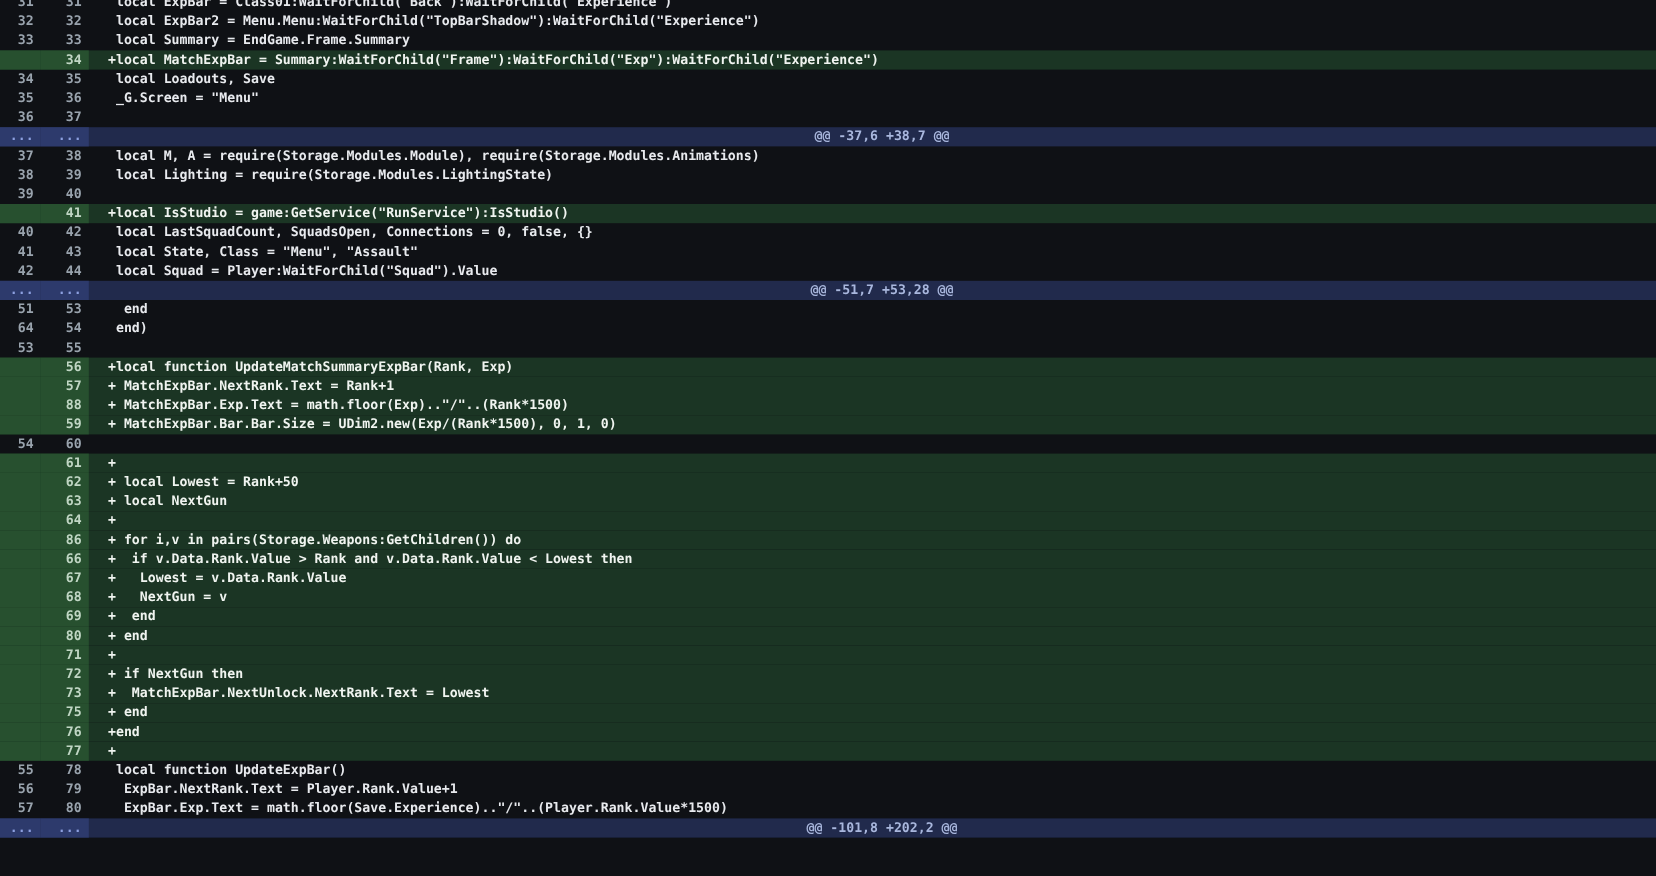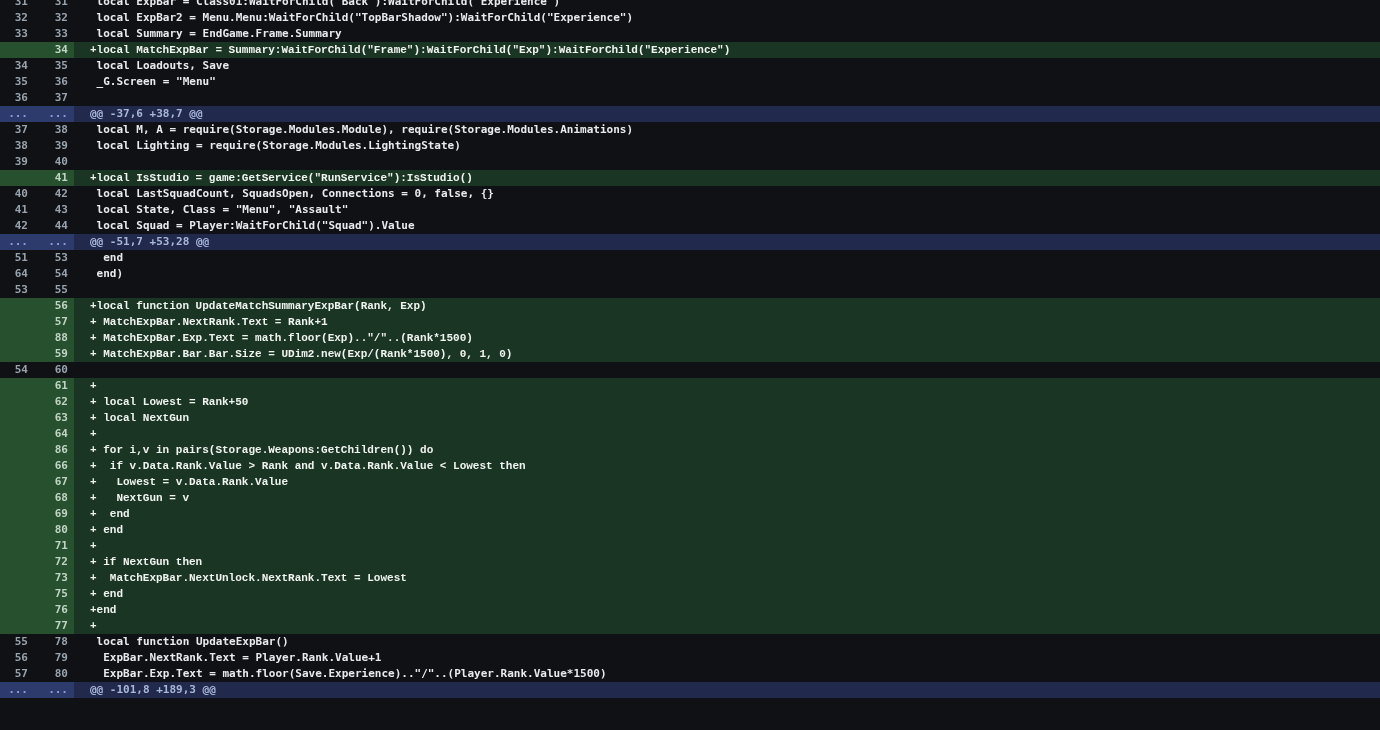--- a/index.html
+++ b/index.html
@@ -30,25 +30,25 @@
   .code {
     flex: 1 1 auto;
     padding-left: 16px;
     color: #e8eaee;
     white-space: pre;
     overflow: hidden;
   }
   
   .row.add { background: #1b3524; }
   .row.add .num { background: #27502f; color: #c0d6c4; }
-  .row.add .code { color: #f0f4f0; font-family: Liberation Mono, monospace; }
+  .row.add .code { color: #f0f4f0; }
   
   .row.hunk { background: #212a4c; }
   .row.hunk .num { background: #2d3a6c; color: #8da0e0; }
-  .row.hunk .code { color: #a9b7dd; }
+  .row.hunk .code { color: #a9b7dd; text-align: center; }
 </style>
 </head>
 <body>
 
 <div class="diff">
   <div class="row context">
     <span class="num old">31</span>
     <span class="num new">31</span>
     <span class="code"> local ExpBar = Class01:WaitForChild("Back"):WaitForChild("Experience")</span>
   </div>
@@ -302,16 +302,16 @@
 
   <div class="row context">
     <span class="num old">57</span>
     <span class="num new">80</span>
     <span class="code">  ExpBar.Exp.Text = math.floor(Save.Experience).."/"..(Player.Rank.Value*1500)</span>
   </div>
 
   <div class="row hunk">
     <span class="num old">...</span>
     <span class="num new">...</span>
-    <span class="code">@@ -101,8 +189,3 @@</span>
+    <span class="code">@@ -101,8 +202,2 @@</span>
   </div>
 
 </div>
 
 </body></html>

